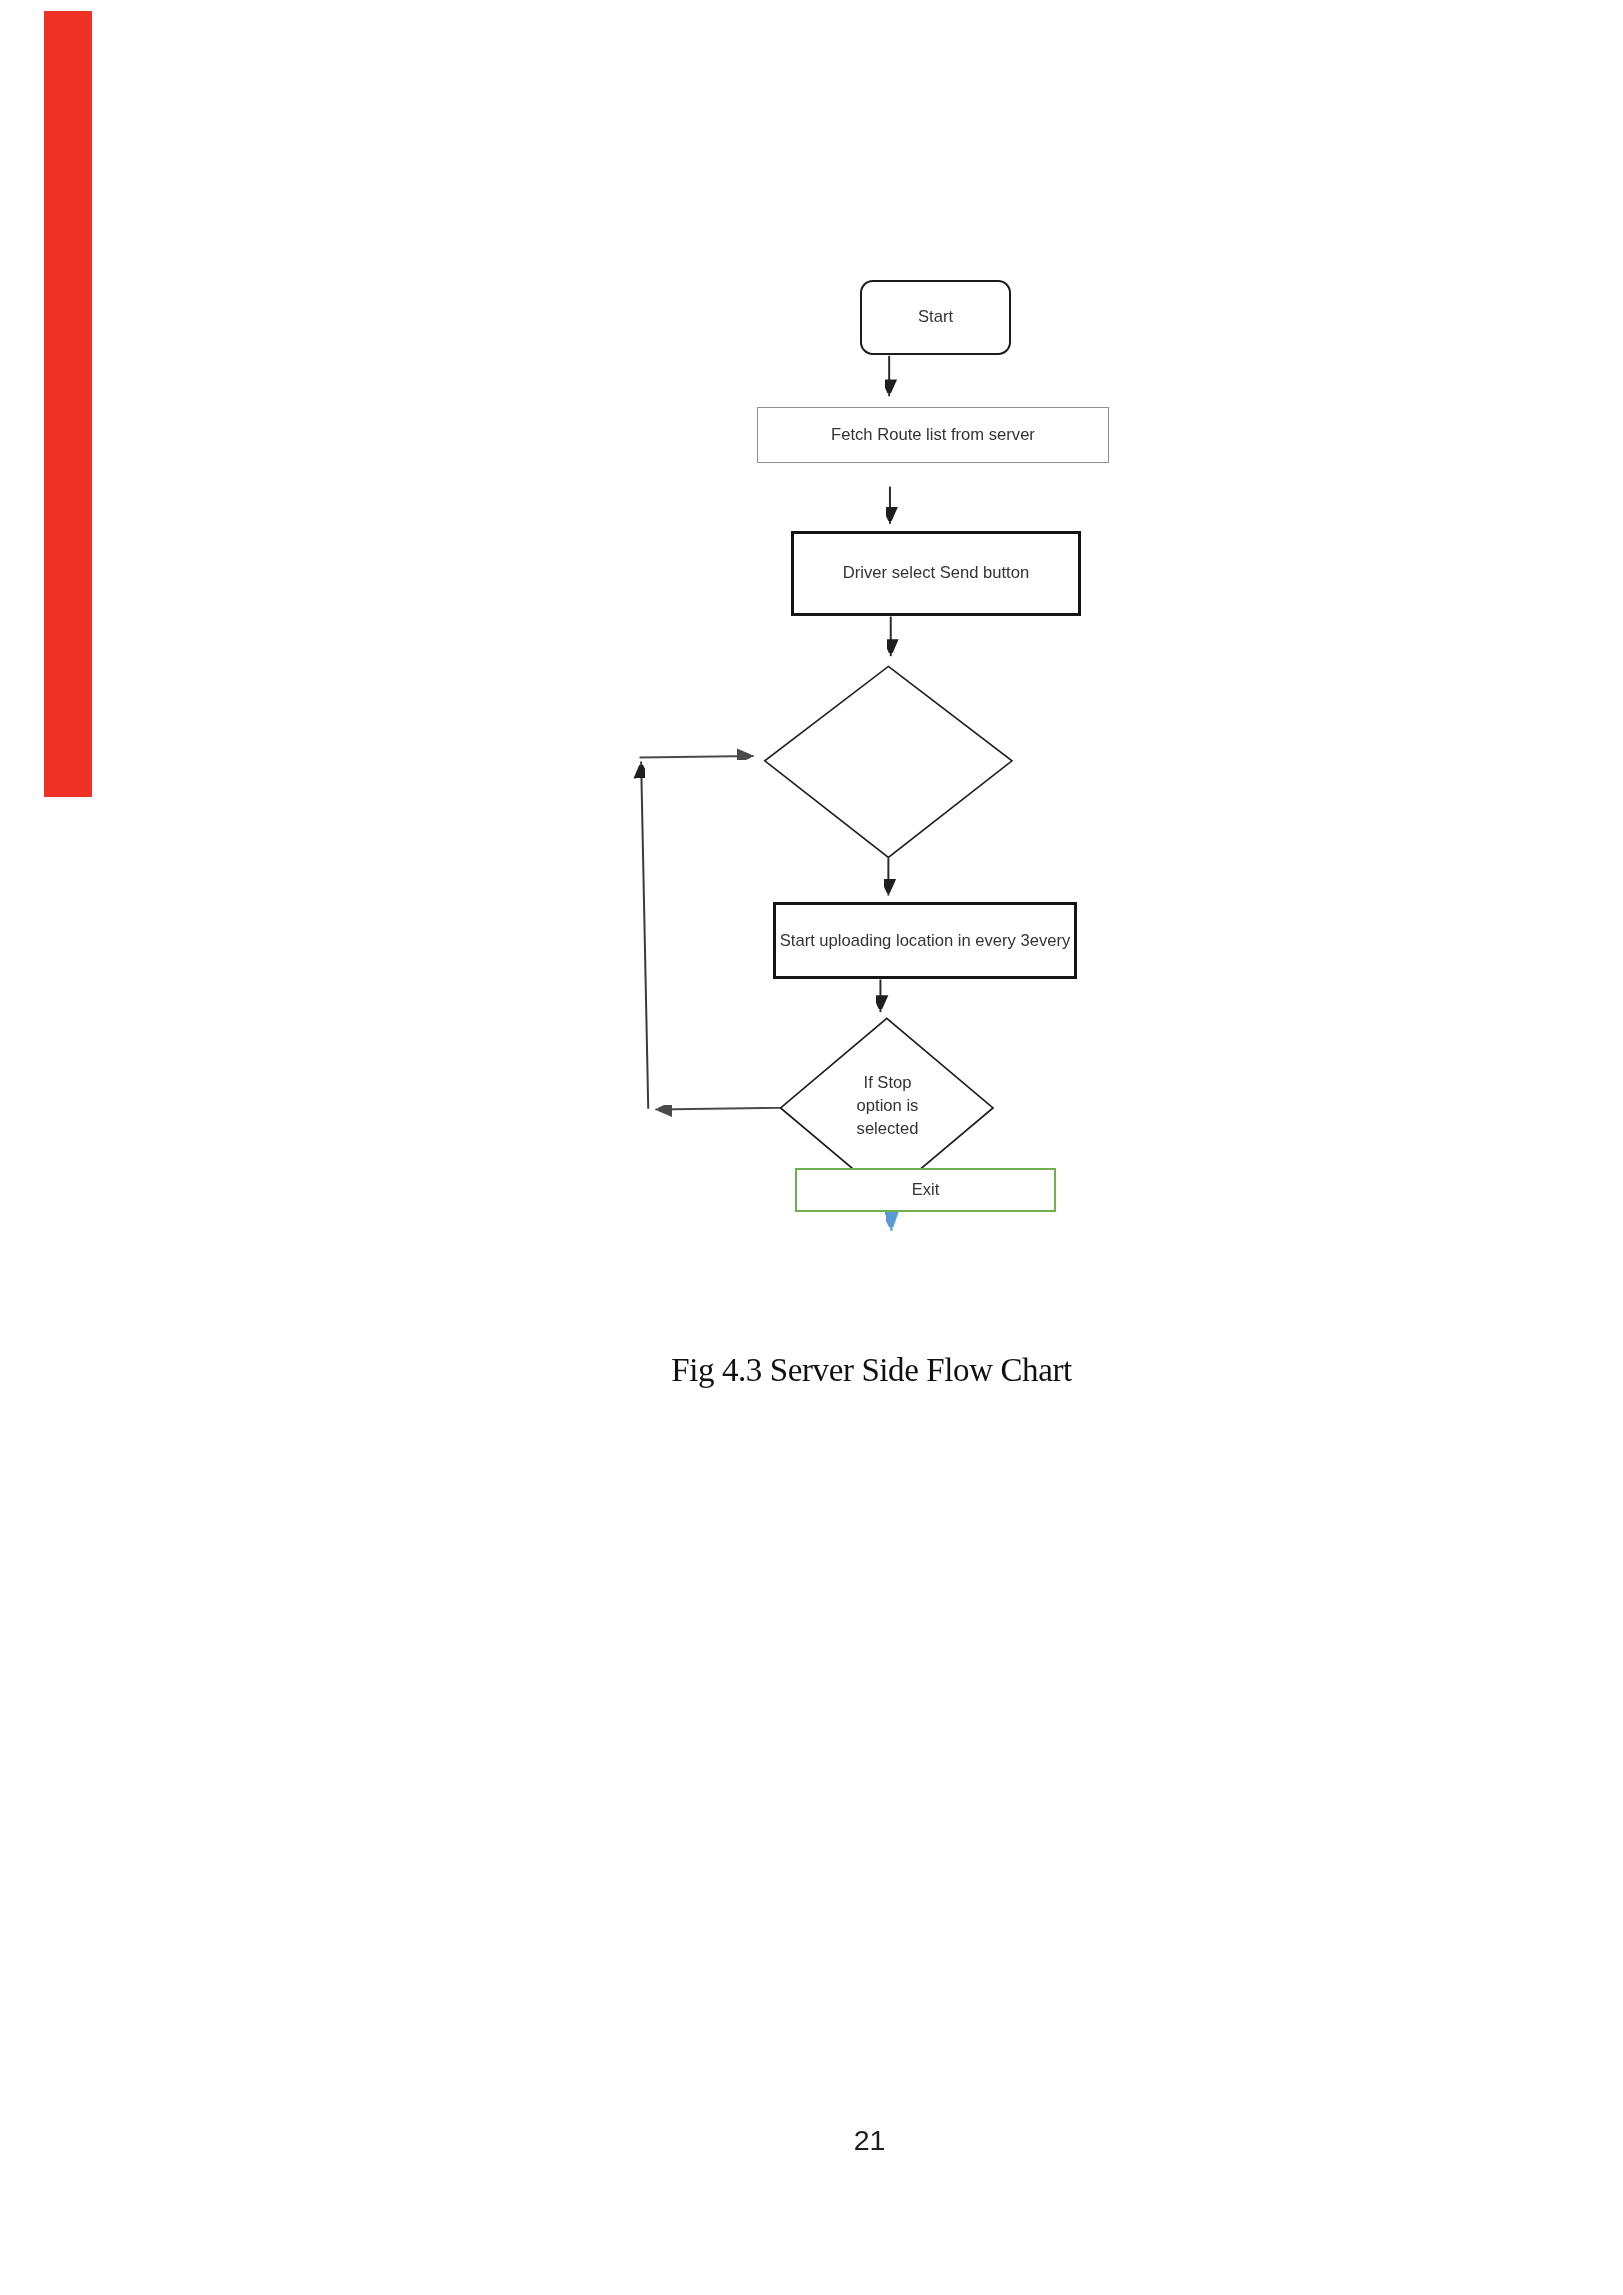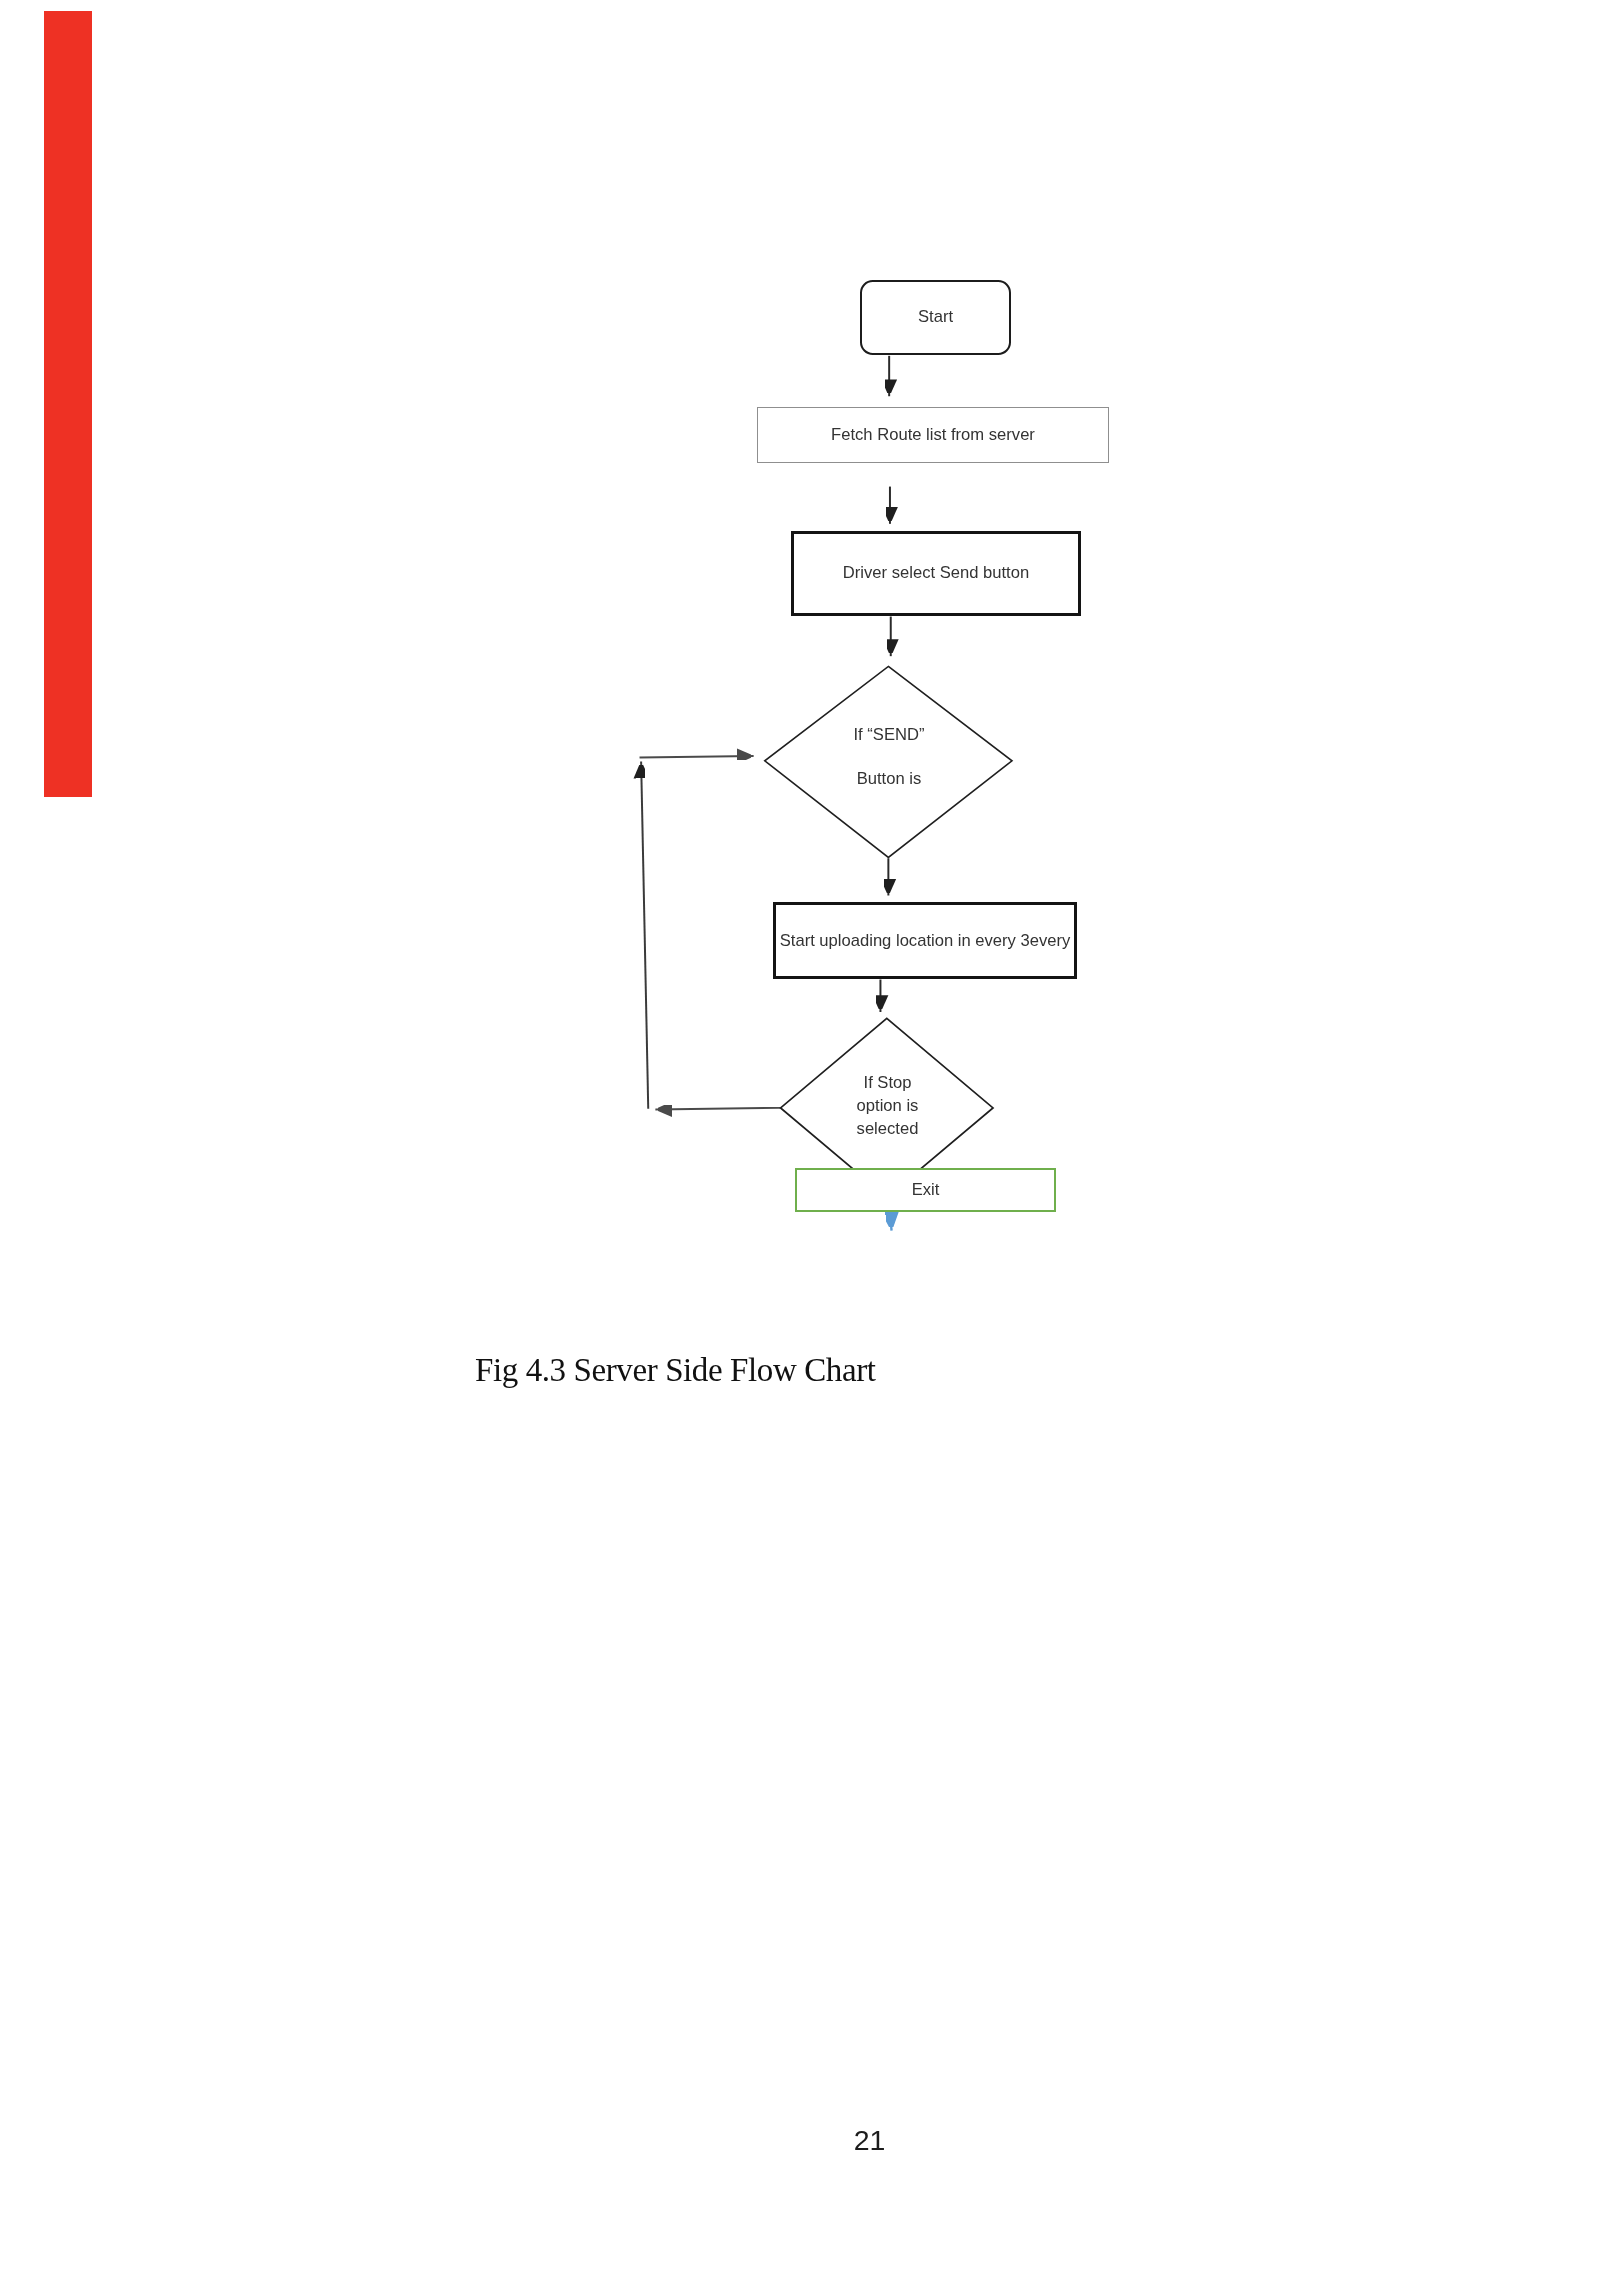--- a/index.html
+++ b/index.html
@@ -12,21 +12,21 @@
   .node-start{left:816px;top:280px;width:151px;height:75px;border:2.4px solid #1c1c1c;border-radius:12.7px;}
   .node-fetch{left:713px;top:407px;width:352px;height:56px;border:1.6px solid #8f8f8f;}
   .node-driver{left:747px;top:531px;width:290px;height:85px;border:3.2px solid #141414;justify-content:center;}
   .node-upload{left:729px;top:902px;width:304px;height:77px;border:3.2px solid #141414;}
   .node-upload .ln{display:block;line-height:25px;}
   .node-exit{left:751px;top:1168px;width:261px;height:44px;border:2.4px solid #6faf4c;}
   .dia-label{position:absolute;text-align:center;color:#333333;font-size:16.6px;}
   .dia1{left:793px;top:713px;width:192px;line-height:44px;}
   .dia2{left:808px;top:1071px;width:159px;line-height:23px;}
   .dia-label span{display:block;}
-  .caption{position:absolute;left:475px;top:1350px;width:793px;
+  .caption{position:absolute;left:475px;top:1350px;width:793px;text-align:center;
            font-family:"Liberation Serif",serif;font-size:33px;line-height:40px;color:#111111;
            letter-spacing:-0.4px;}
   .pagenum{position:absolute;left:790px;top:2124px;width:159px;text-align:center;
            font-size:28.5px;line-height:33px;color:#1c1c1c;}
 </style>
 </head>
 <body>
 
 <div id="screen">
 
@@ -65,24 +65,20 @@
   </div>
 
   <div class="node node-fetch">
     <span>Fetch Route list from server</span>
   </div>
 
   <div class="node node-driver">
     <span>Driver select Send button</span>
   </div>
 
-  <div class="dia-label dia1">
-    <span>If “SEND”</span>
-    <span>Button is</span>
-  </div>
 
   <div class="node node-upload">
     <span class="ln">Start uploading location in every 3</span>
     <span class="ln">every</span>
   </div>
 
   <div class="dia-label dia2">
     <span>If Stop</span>
     <span>option is</span>
     <span>selected</span>

